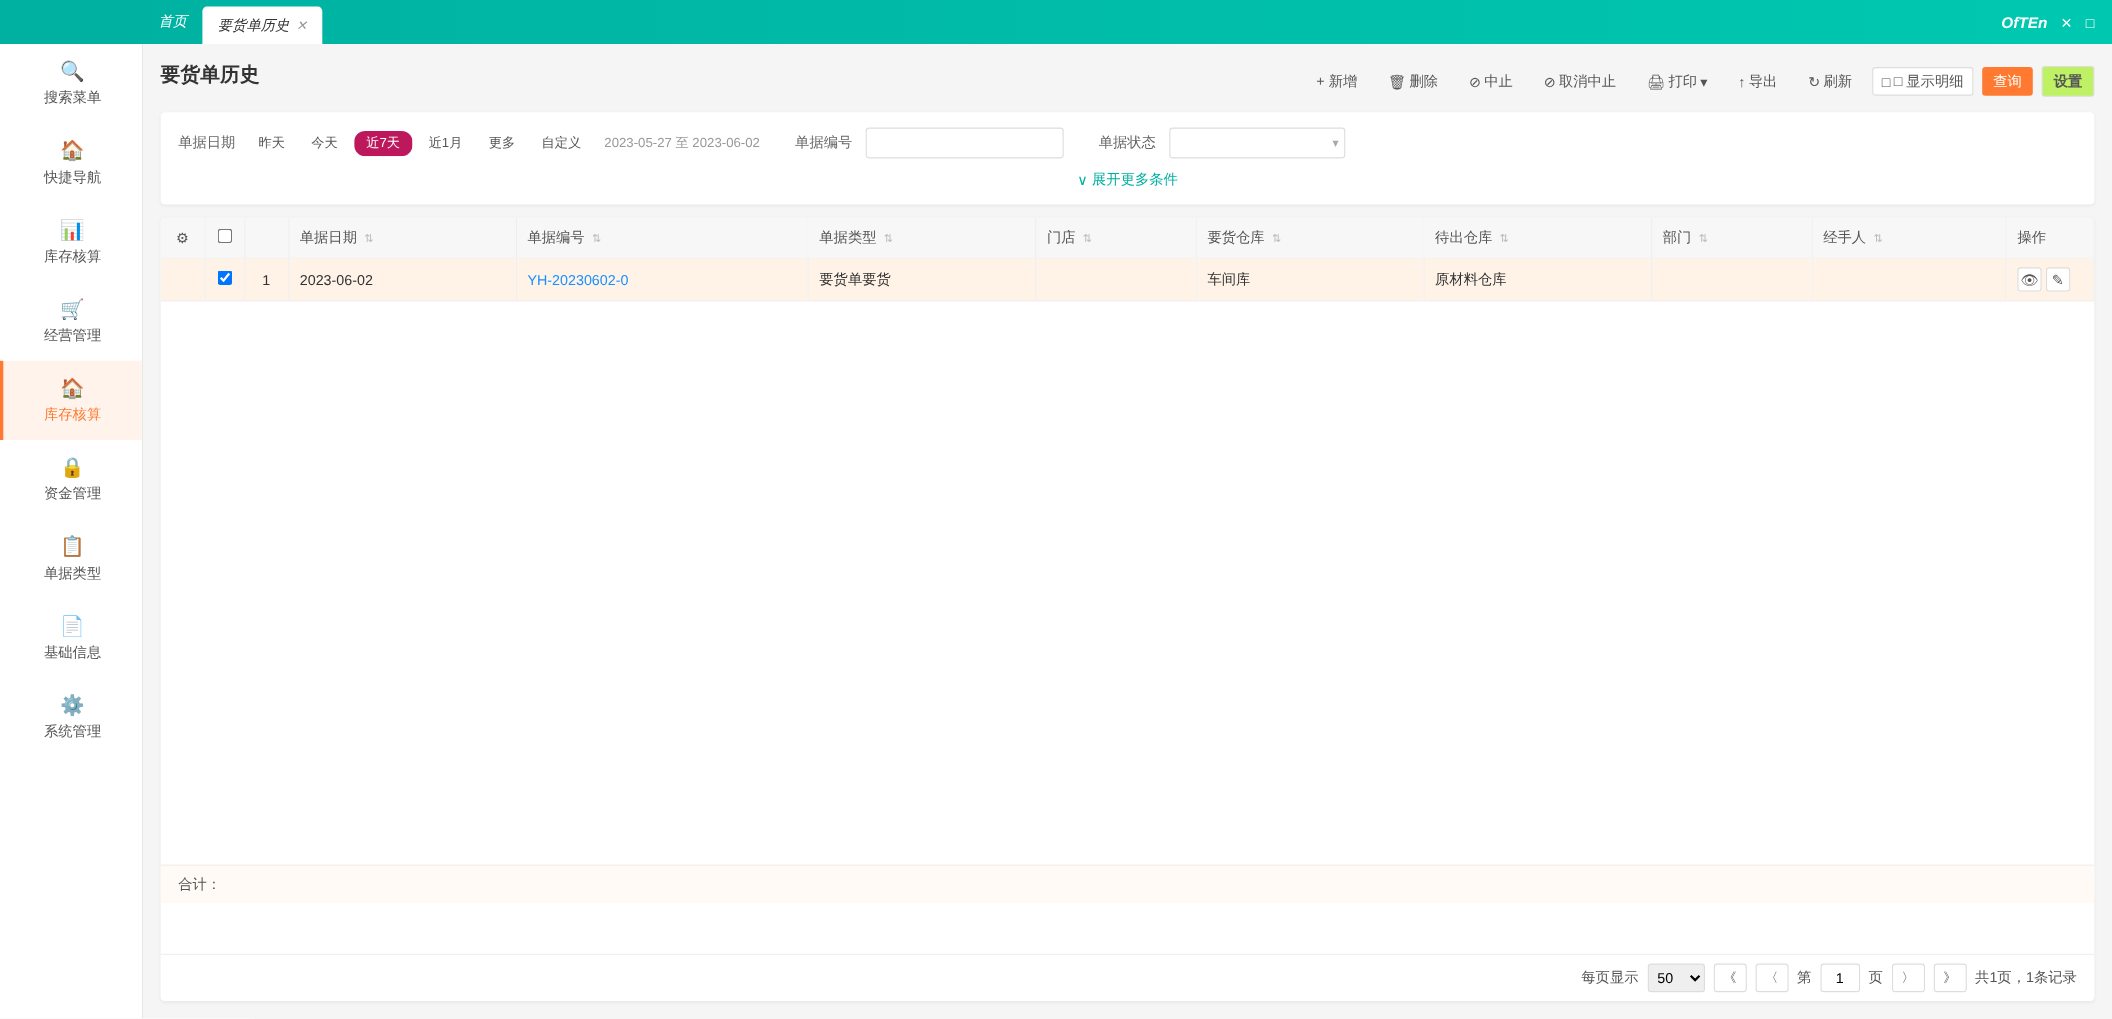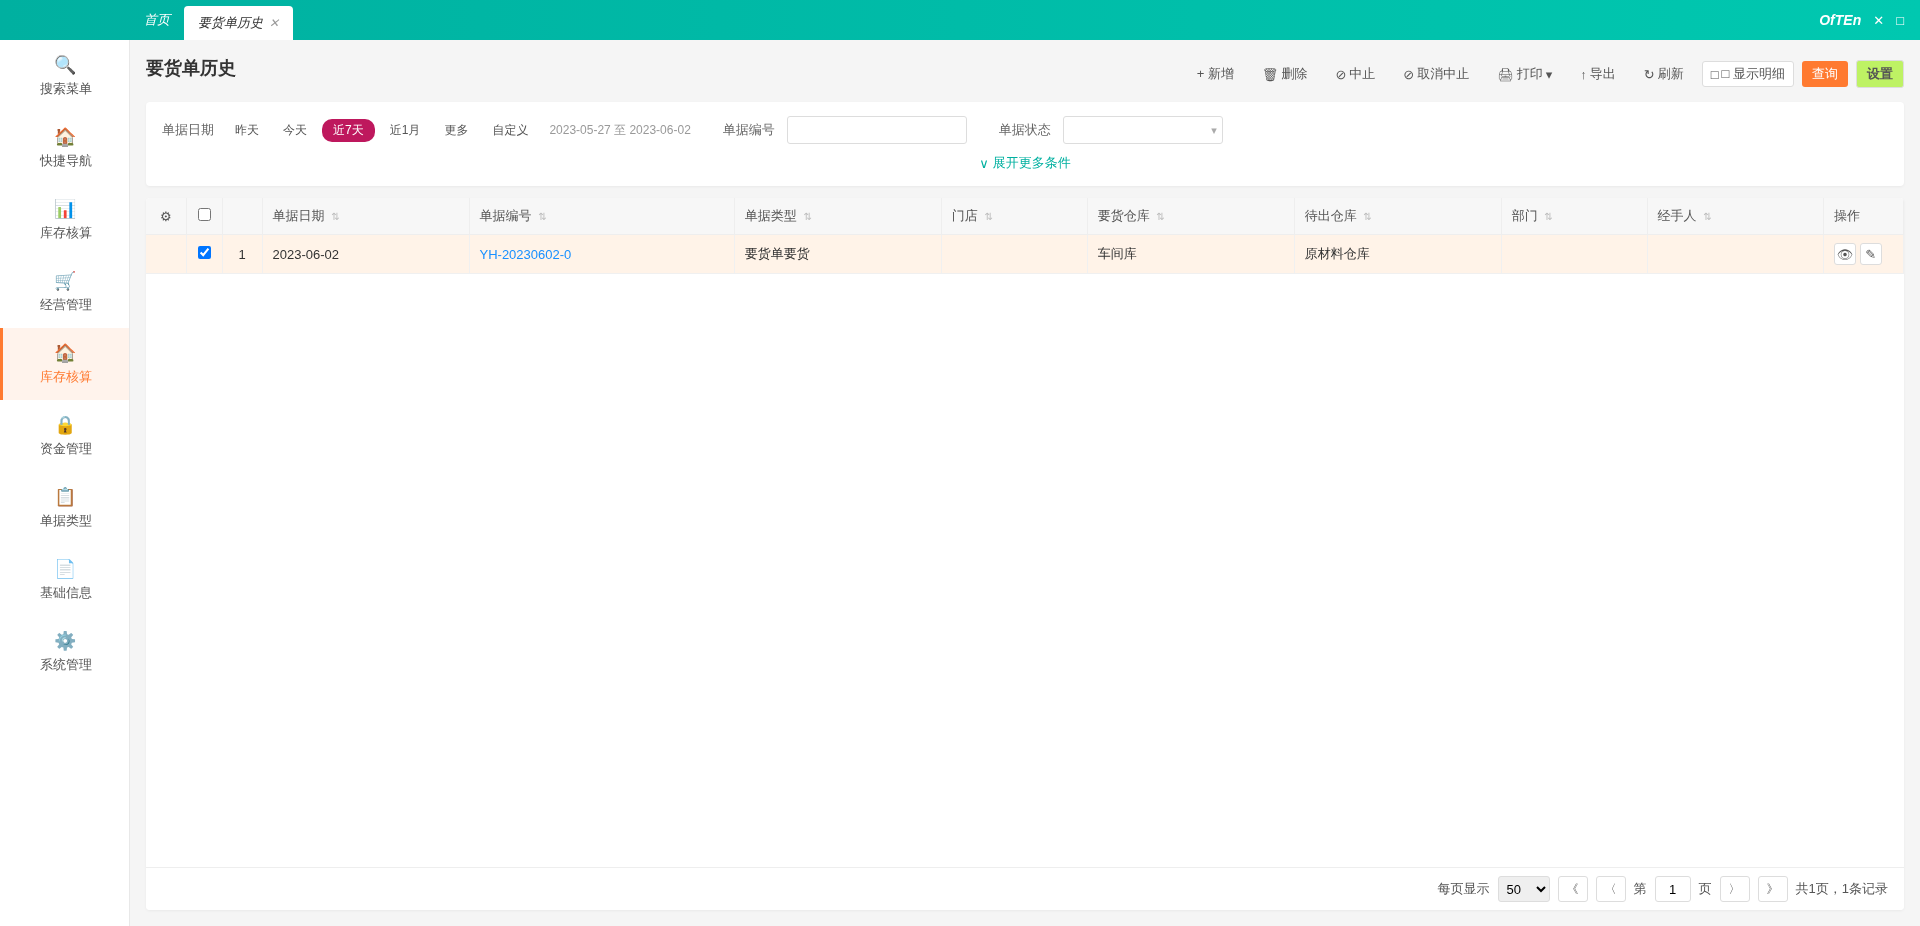--- a/index.html
+++ b/index.html
@@ -534,20 +534,23 @@
               <td></td>
               <td class="operations-col">
                 <span class="op-icon" title="查看">👁</span>
                 <span class="op-icon" title="编辑">✎</span>
               </td>
             </tr>
           </tbody>
         </table>
       </div>
 
+      <div class="table-footer">
+        <span>合计：</span>
+      </div>
 
       <div class="pagination">
         <span>每页显示</span>
         <select class="page-size-select">
           <option value="50">50</option>
           <option value="20">20</option>
           <option value="100">100</option>
           <option value="200">200</option>
         </select>
         <button class="page-btn">《</button>

